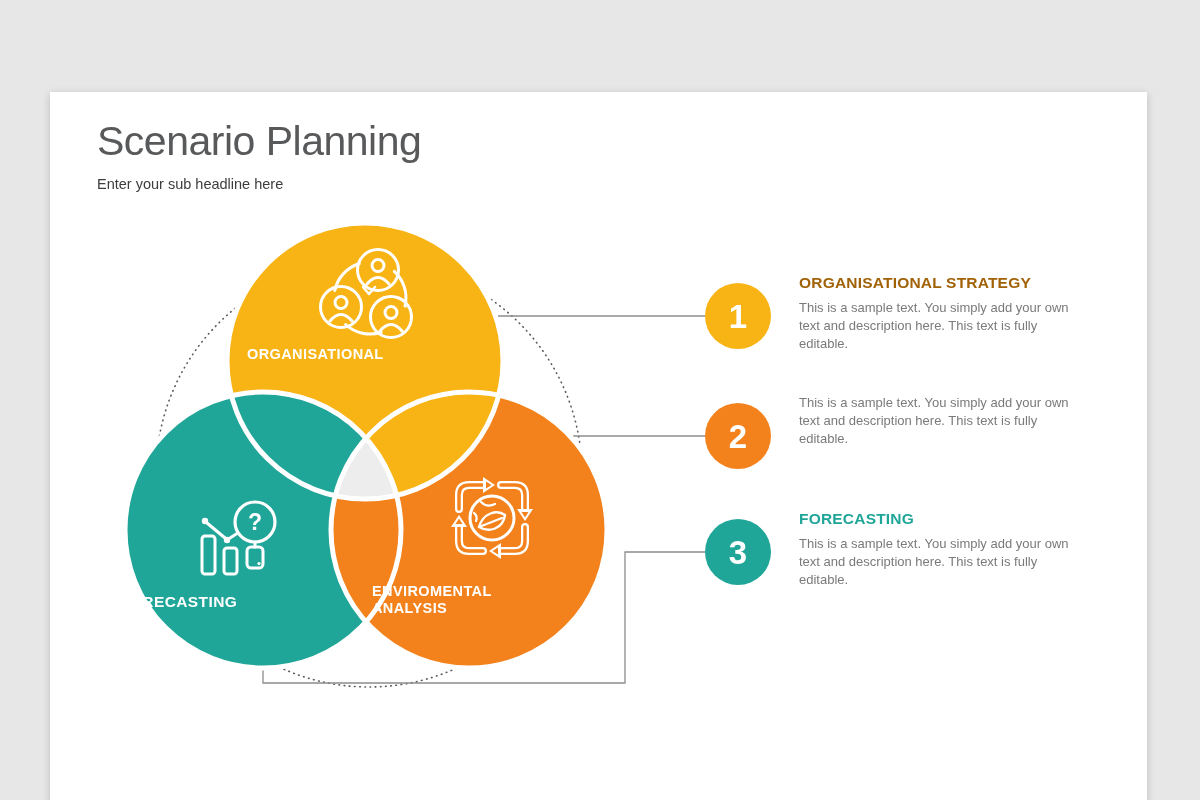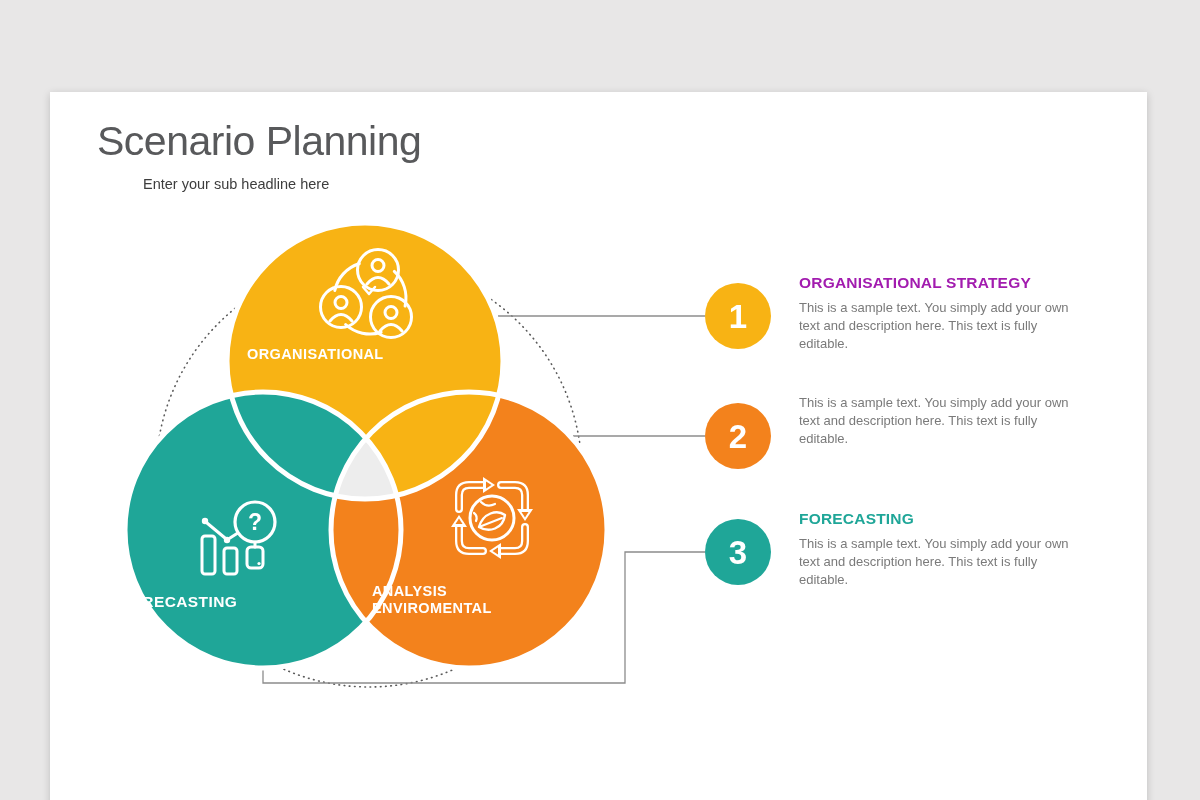--- a/index.html
+++ b/index.html
@@ -15,39 +15,39 @@
     position:absolute; left:50px; top:92px; width:1097px; height:760px;
     background:#ffffff;
     box-shadow:0 2px 8px rgba(0,0,0,0.18);
   }
   .slide-title {
     position:absolute; left:47px; top:26px;
     font-size:41px; font-weight:400; color:#58595b; letter-spacing:-0.5px;
   }
   .slide-subtitle {
     position:absolute; left:47px; top:84px;
-    font-size:14.5px; font-weight:400; color:#3d3d3d;margin-left:46px;
+    font-size:14.5px; font-weight:400; color:#3d3d3d;
   }
   .diagram { position:absolute; left:0; top:0; width:1097px; height:618px; }
   .vlabel {
     position:absolute; text-align:left; color:#ffffff; font-weight:bold;
     font-size:14.5px; line-height:17px; letter-spacing:0.4px;
   }
   .vlabel-os { left:197px; top:254px; width:240px; }
   .vlabel-fc { left:70px;  top:501px; width:240px; font-size:15.5px; }
   .vlabel-ea { left:322px; top:491px; width:240px; }
   .legend-item { position:absolute; left:749px; width:280px; }
   .legend-item h3 {
     font-size:15.5px; font-weight:bold; letter-spacing:0.2px; margin-bottom:7px;
   }
   .legend-item p {
     font-size:13px; line-height:18px; color:#7a7a7a; width:272px;
   }
   .li-1 { top:182px; } .li-2 { top:302px; } .li-3 { top:418px; }
-  .c-yellow { color:#a21caf; }
+  .c-yellow { color:#a16207; }
   .c-orange { color:#f3821c; }
   .c-teal   { color:#1fa698; }
   svg text.badge-num {
     font-family:"Liberation Sans", sans-serif; font-size:33px; font-weight:bold;
     fill:#ffffff; text-anchor:middle;
   }
   svg text.q-mark {
     font-family:"Liberation Sans", sans-serif; font-size:23px; font-weight:bold;
     fill:#ffffff; text-anchor:middle;
   }
@@ -177,22 +177,22 @@
       </g>
     </svg>
 
     <div class="vlabel vlabel-os">
       <div>ORGANISATIONAL</div>
     </div>
     <div class="vlabel vlabel-fc">
       <div>FORECASTING</div>
     </div>
     <div class="vlabel vlabel-ea">
+      <div>ENVIROMENTAL</div>
       <div>ANALYSIS</div>
-      <div>ENVIROMENTAL</div>
     </div>
 
     <div class="legend-item li-1">
       <h3 class="c-yellow">ORGANISATIONAL STRATEGY</h3>
       <p>This is a sample text. You simply add your own text and description here. This text is fully editable.</p>
     </div>
     <div class="legend-item li-2">
       <p>This is a sample text. You simply add your own text and description here. This text is fully editable.</p>
     </div>
     <div class="legend-item li-3">

